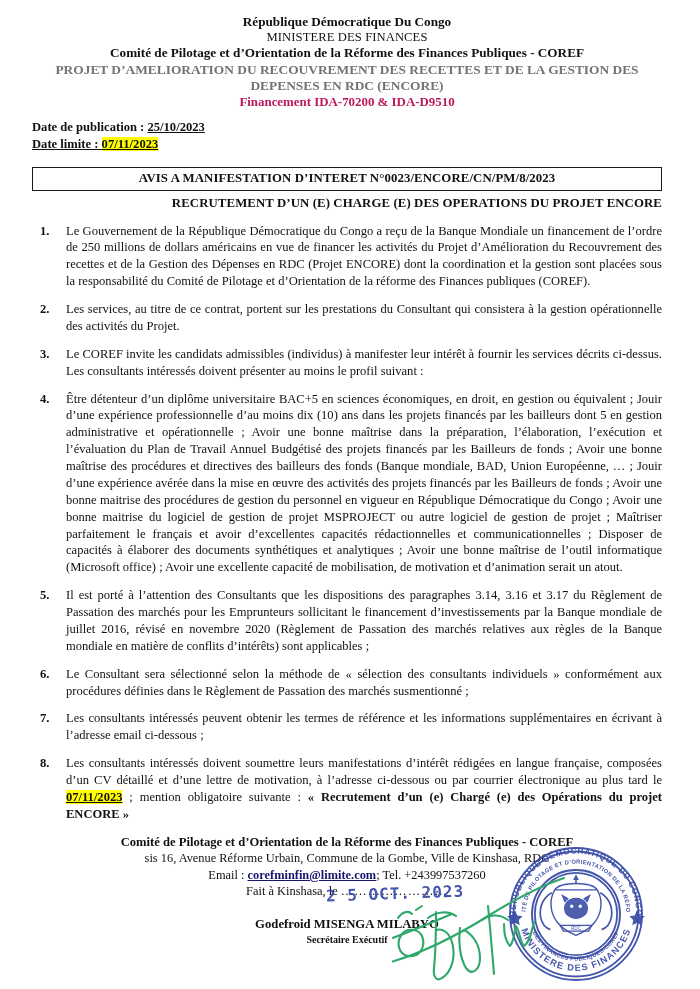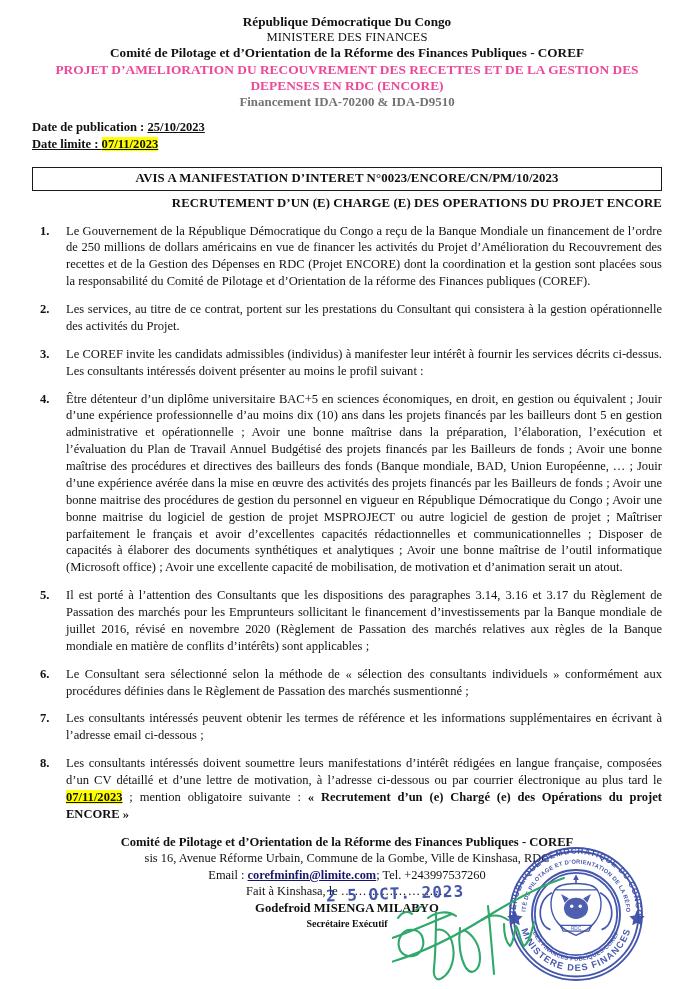--- a/index.html
+++ b/index.html
@@ -91,21 +91,21 @@
     position: relative;
     text-align: center;
     margin-top: 4px;
     line-height: 1.33;
   }
   .ft-org { font-size: 12.6px; font-weight: bold; }
   .ft-addr { font-size: 12.4px; }
   .ft-mail { font-size: 12.4px; }
   .ft-mail .mail { font-weight: bold; text-decoration: underline; color: #16166e; }
   .ft-fait { font-size: 12.4px; position: relative; }
-  .ft-name { font-size: 12.7px; font-weight: bold; margin-top: 0; }
+  .ft-name { font-size: 12.7px; font-weight: bold; margin-top: 16px; }
   .ft-role { font-size: 10px; font-weight: bold; font-family: Liberation Serif, serif; }
 
   .dots { letter-spacing: 1px; }
 
   
   .date-stamp {
     position: absolute;
     left: 50%;
     top: 884px;
     transform: translateX(-24px) rotate(-2deg);
@@ -141,34 +141,34 @@
 </style>
 </head>
 <body>
 
 <div id="page">
 
   <div class="hdr">
     <div class="hdr-line1">République Démocratique Du Congo</div>
     <div class="hdr-line2">MINISTERE DES FINANCES</div>
     <div class="hdr-line3">Comité de Pilotage et d’Orientation de la Réforme des Finances Publiques - COREF</div>
-    <div class="hdr-blue" style="color: #ec4899;">
+    <div class="hdr-blue" style="color: #737373;">
       <div>PROJET D’AMELIORATION DU RECOUVREMENT DES RECETTES ET DE LA GESTION DES</div>
       <div>DEPENSES EN RDC (ENCORE)</div>
     </div>
-    <div class="hdr-fin" style="color: #737373; text-align: center;">Financement IDA-70200 &amp; IDA-D9510</div>
+    <div class="hdr-fin" style="color: #be185d; text-align: center;">Financement IDA-70200 &amp; IDA-D9510</div>
   </div>
 
   <div class="dates">
     <div class="row"><span>Date de publication : </span><span class="u">25/10/2023</span></div>
     <div class="row"><span class="u">Date limite : </span><span class="u hl" style="background: rgb(255, 255, 0);">07/11/2023</span></div>
   </div>
 
   <div class="title-box">
-    <span>AVIS A MANIFESTATION D’INTERET N°0023/ENCORE/CN/PM/10/2023</span>
+    <span>AVIS A MANIFESTATION D’INTERET N°0023/ENCORE/CN/PM/8/2023</span>
   </div>
   <div class="title-sub">RECRUTEMENT D’UN (E) CHARGE (E) DES OPERATIONS DU PROJET ENCORE</div>
 
   <ol class="items">
     <li>Le Gouvernement de la République Démocratique du Congo a reçu de la Banque Mondiale un financement de l’ordre de 250 millions de dollars américains en vue de financer les activités du Projet d’Amélioration du Recouvrement des recettes et de la Gestion des Dépenses en RDC (Projet ENCORE) dont la coordination et la gestion sont placées sous la responsabilité du Comité de Pilotage et d’Orientation de la réforme des Finances publiques (COREF).</li>
     <li>Les services, au titre de ce contrat, portent sur les prestations du Consultant qui consistera à la gestion opérationnelle des activités du Projet.</li>
     <li>Le COREF invite les candidats admissibles (individus) à manifester leur intérêt à fournir les services décrits ci-dessus. Les consultants intéressés doivent présenter au moins le profil suivant :</li>
     <li>Être détenteur d’un diplôme universitaire BAC+5 en sciences économiques, en droit, en gestion ou équivalent ; Jouir d’une expérience professionnelle d’au moins dix (10) ans dans les projets financés par les bailleurs dont 5 en gestion administrative et opérationnelle ; Avoir une bonne maîtrise dans la préparation, l’élaboration, l’exécution et l’évaluation du Plan de Travail Annuel Budgétisé des projets financés par les Bailleurs de fonds ; Avoir une bonne maîtrise des procédures et directives des bailleurs des fonds (Banque mondiale, BAD, Union Européenne, … ; Jouir d’une expérience avérée dans la mise en œuvre des activités des projets financés par les Bailleurs de fonds ; Avoir une bonne maitrise des procédures de gestion du personnel en vigueur en République Démocratique du Congo ; Avoir une bonne maitrise du logiciel de gestion de projet MSPROJECT ou autre logiciel de gestion de projet ; Maîtriser parfaitement le français et avoir d’excellentes capacités rédactionnelles et communicationnelles ; Disposer de capacités à élaborer des documents synthétiques et analytiques ; Avoir une bonne maîtrise de l’outil informatique (Microsoft office) ; Avoir une excellente capacité de mobilisation, de motivation et d’animation serait un atout.</li>
     <li>Il est porté à l’attention des Consultants que les dispositions des paragraphes 3.14, 3.16 et 3.17 du Règlement de Passation des marchés pour les Emprunteurs sollicitant le financement d’investissements par la Banque mondiale de juillet 2016, révisé en novembre 2020 (Règlement de Passation des marchés relatives aux règles de la Banque mondiale en matière de conflits d’intérêts) sont applicables ;</li>
     <li>Le Consultant sera sélectionné selon la méthode de « sélection des consultants individuels » conformément aux procédures définies dans le Règlement de Passation des marchés susmentionné ;</li>

